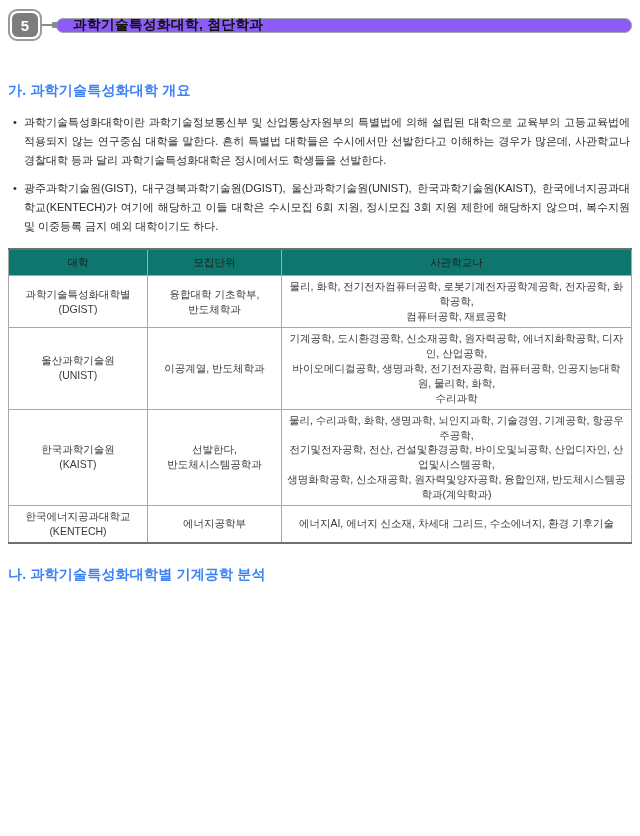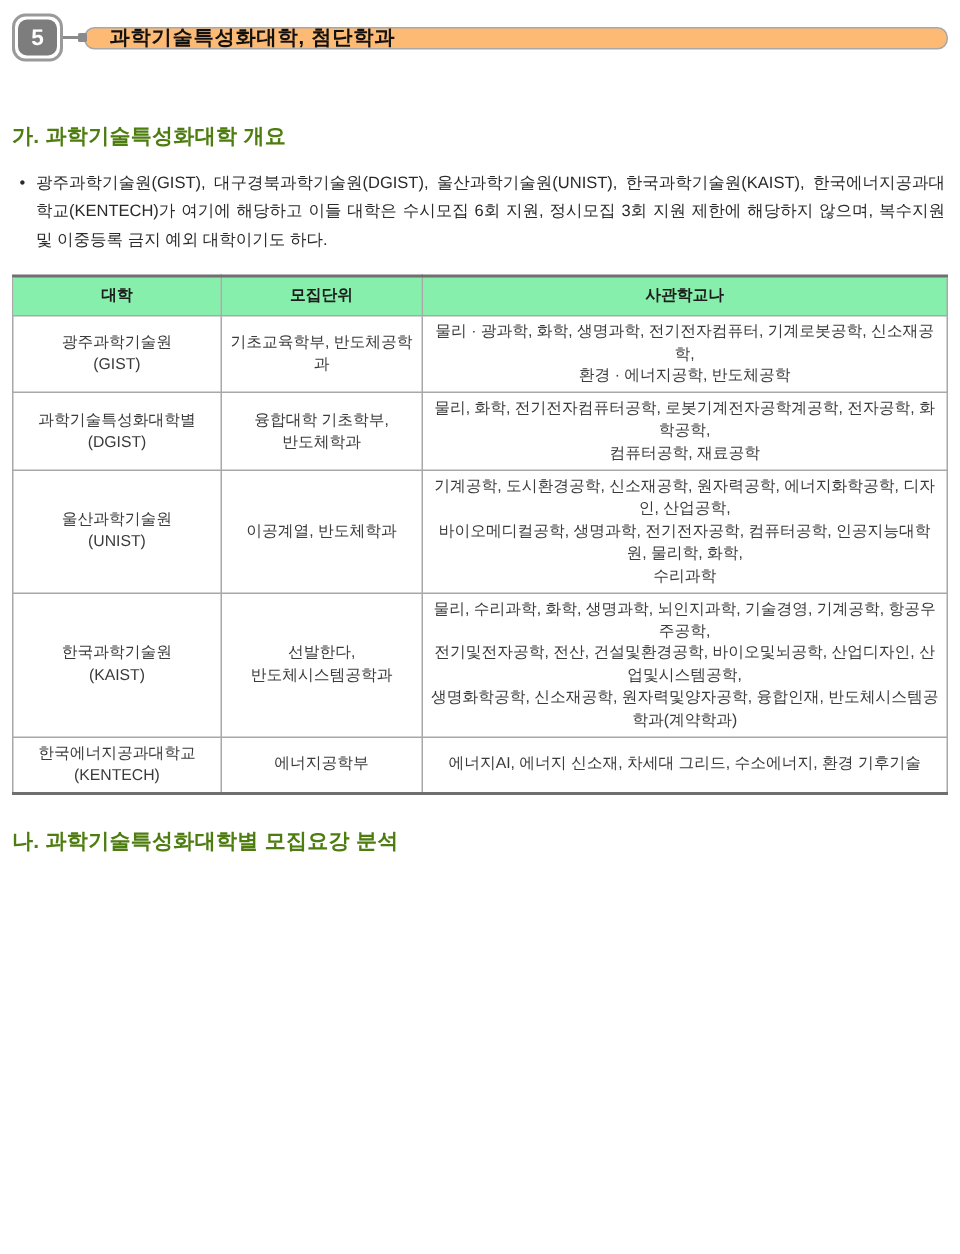--- a/index.html
+++ b/index.html
@@ -22,29 +22,29 @@
     width: 26px; height: 24px; background: #7d7d7d; border-radius: 6px;
     color: #fff; font-size: 15px; font-weight: bold;
     display: flex; align-items: center; justify-content: center;
   }
   .connector { width: 14px; height: 2px; background: #8a8a8a; position: relative; flex: 0 0 auto; }
   .connector .dot {
     position: absolute; right: -2px; top: -2px; width: 6px; height: 6px;
     background: #8a8a8a; border-radius: 1px;
   }
   .title-bar {
-    flex: 1 1 auto; height: 15px; background: #fdba74;
+    flex: 1 1 auto; height: 15px; background: #8b5cf6;
     border: 1px solid #a8a8a8; border-radius: 7px;
     display: flex; align-items: center; padding: 0 16px;
     font-size: 13.5px; font-weight: bold; color: #111;
     letter-spacing: 0.5px;
   }
 
   
-  h2.sec { font-size: 14px; font-weight: bold; color: #4d7c0f; letter-spacing: 0.2px; }
+  h2.sec { font-size: 14px; font-weight: bold; color: #3b82f6; letter-spacing: 0.2px; }
   #secA { margin-top: 40px; }
   #secB { margin-top: 22px; }
 
   
   ul.bullets { list-style: none; margin-top: 13px; }
   ul.bullets li {
     position: relative; padding-left: 16px; margin-bottom: 9px;
     font-size: 11px; line-height: 1.72; text-align: justify; color: #2a2a2a;
     padding-right: 2px;
   }
@@ -54,21 +54,21 @@
   }
 
   
   table { width: 100%; border-collapse: collapse; table-layout: fixed; }
   table.t1 { margin-top: 13px; }
   th, td {
     border: 1px solid #a8a8a8; text-align: center; vertical-align: middle;
     font-size: 10.5px; color: #3a3a3a; line-height: 1.42;
     padding: 3px 4px; white-space: pre-line;
   }
-  th { font-weight: bold; color: #1d1d1d; padding: 5px 4px; background: #86efac; }
+  th { font-weight: normal; color: #1d1d1d; padding: 5px 4px; background: #0f766e; }
   table { border-top: 2px solid #6f6f6f; border-bottom: 2px solid #6f6f6f; }
   thead tr { border-bottom: 1px solid #8c8c8c; }
 </style>
 </head>
 <body>
 
 <div class="page">
 
   <header class="doc-header">
     <div class="badge-outer">
@@ -76,44 +76,38 @@
     </div>
     <div class="connector">
         <span class="dot"></span>
       </div>
     <div class="title-bar">과학기술특성화대학, 첨단학과</div>
   </header>
 
   <h2 class="sec" id="secA">가. 과학기술특성화대학 개요</h2>
 
   <ul class="bullets">
+    <li>과학기술특성화대학이란 과학기술정보통신부 및 산업통상자원부의 특별법에 의해 설립된 대학으로 교육부의 고등교육법에 적용되지 않는 연구중심 대학을 말한다. 흔히 특별법 대학들은 수시에서만 선발한다고 이해하는 경우가 많은데, 사관학교나 경찰대학 등과 달리 과학기술특성화대학은 정시에서도 학생들을 선발한다.</li>
     <li>광주과학기술원(GIST), 대구경북과학기술원(DGIST), 울산과학기술원(UNIST), 한국과학기술원(KAIST), 한국에너지공과대학교(KENTECH)가 여기에 해당하고 이들 대학은 수시모집 6회 지원, 정시모집 3회 지원 제한에 해당하지 않으며, 복수지원 및 이중등록 금지 예외 대학이기도 하다.</li>
   </ul>
 
   <table class="t1">
     <colgroup>
       <col style="width:22.3%">
         <col style="width:21.5%">
         <col style="width:56.2%">
     </colgroup>
     <thead>
       <tr>
         <th>대학</th>
         <th>모집단위</th>
         <th>사관학교나</th>
       </tr>
     </thead>
     <tbody>
-      <tr>
-        <td>광주과학기술원
-(GIST)</td>
-        <td>기초교육학부, 반도체공학과</td>
-        <td>물리 · 광과학, 화학, 생명과학, 전기전자컴퓨터, 기계로봇공학, 신소재공학,
-환경 · 에너지공학, 반도체공학</td>
-      </tr>
       <tr>
         <td>과학기술특성화대학별
 (DGIST)</td>
         <td>융합대학 기초학부,
 반도체학과</td>
         <td>물리, 화학, 전기전자컴퓨터공학, 로봇기계전자공학계공학, 전자공학, 화학공학,
 컴퓨터공학, 재료공학</td>
       </tr>
       <tr>
         <td>울산과학기술원
@@ -134,15 +128,15 @@
       </tr>
       <tr>
         <td>한국에너지공과대학교
 (KENTECH)</td>
         <td>에너지공학부</td>
         <td>에너지AI, 에너지 신소재, 차세대 그리드, 수소에너지, 환경 기후기술</td>
       </tr>
     </tbody>
   </table>
 
-  <h2 class="sec" id="secB">나. 과학기술특성화대학별 모집요강 분석</h2>
+  <h2 class="sec" id="secB">나. 과학기술특성화대학별 기계공학 분석</h2>
 
 </div>
 
 </body></html>

